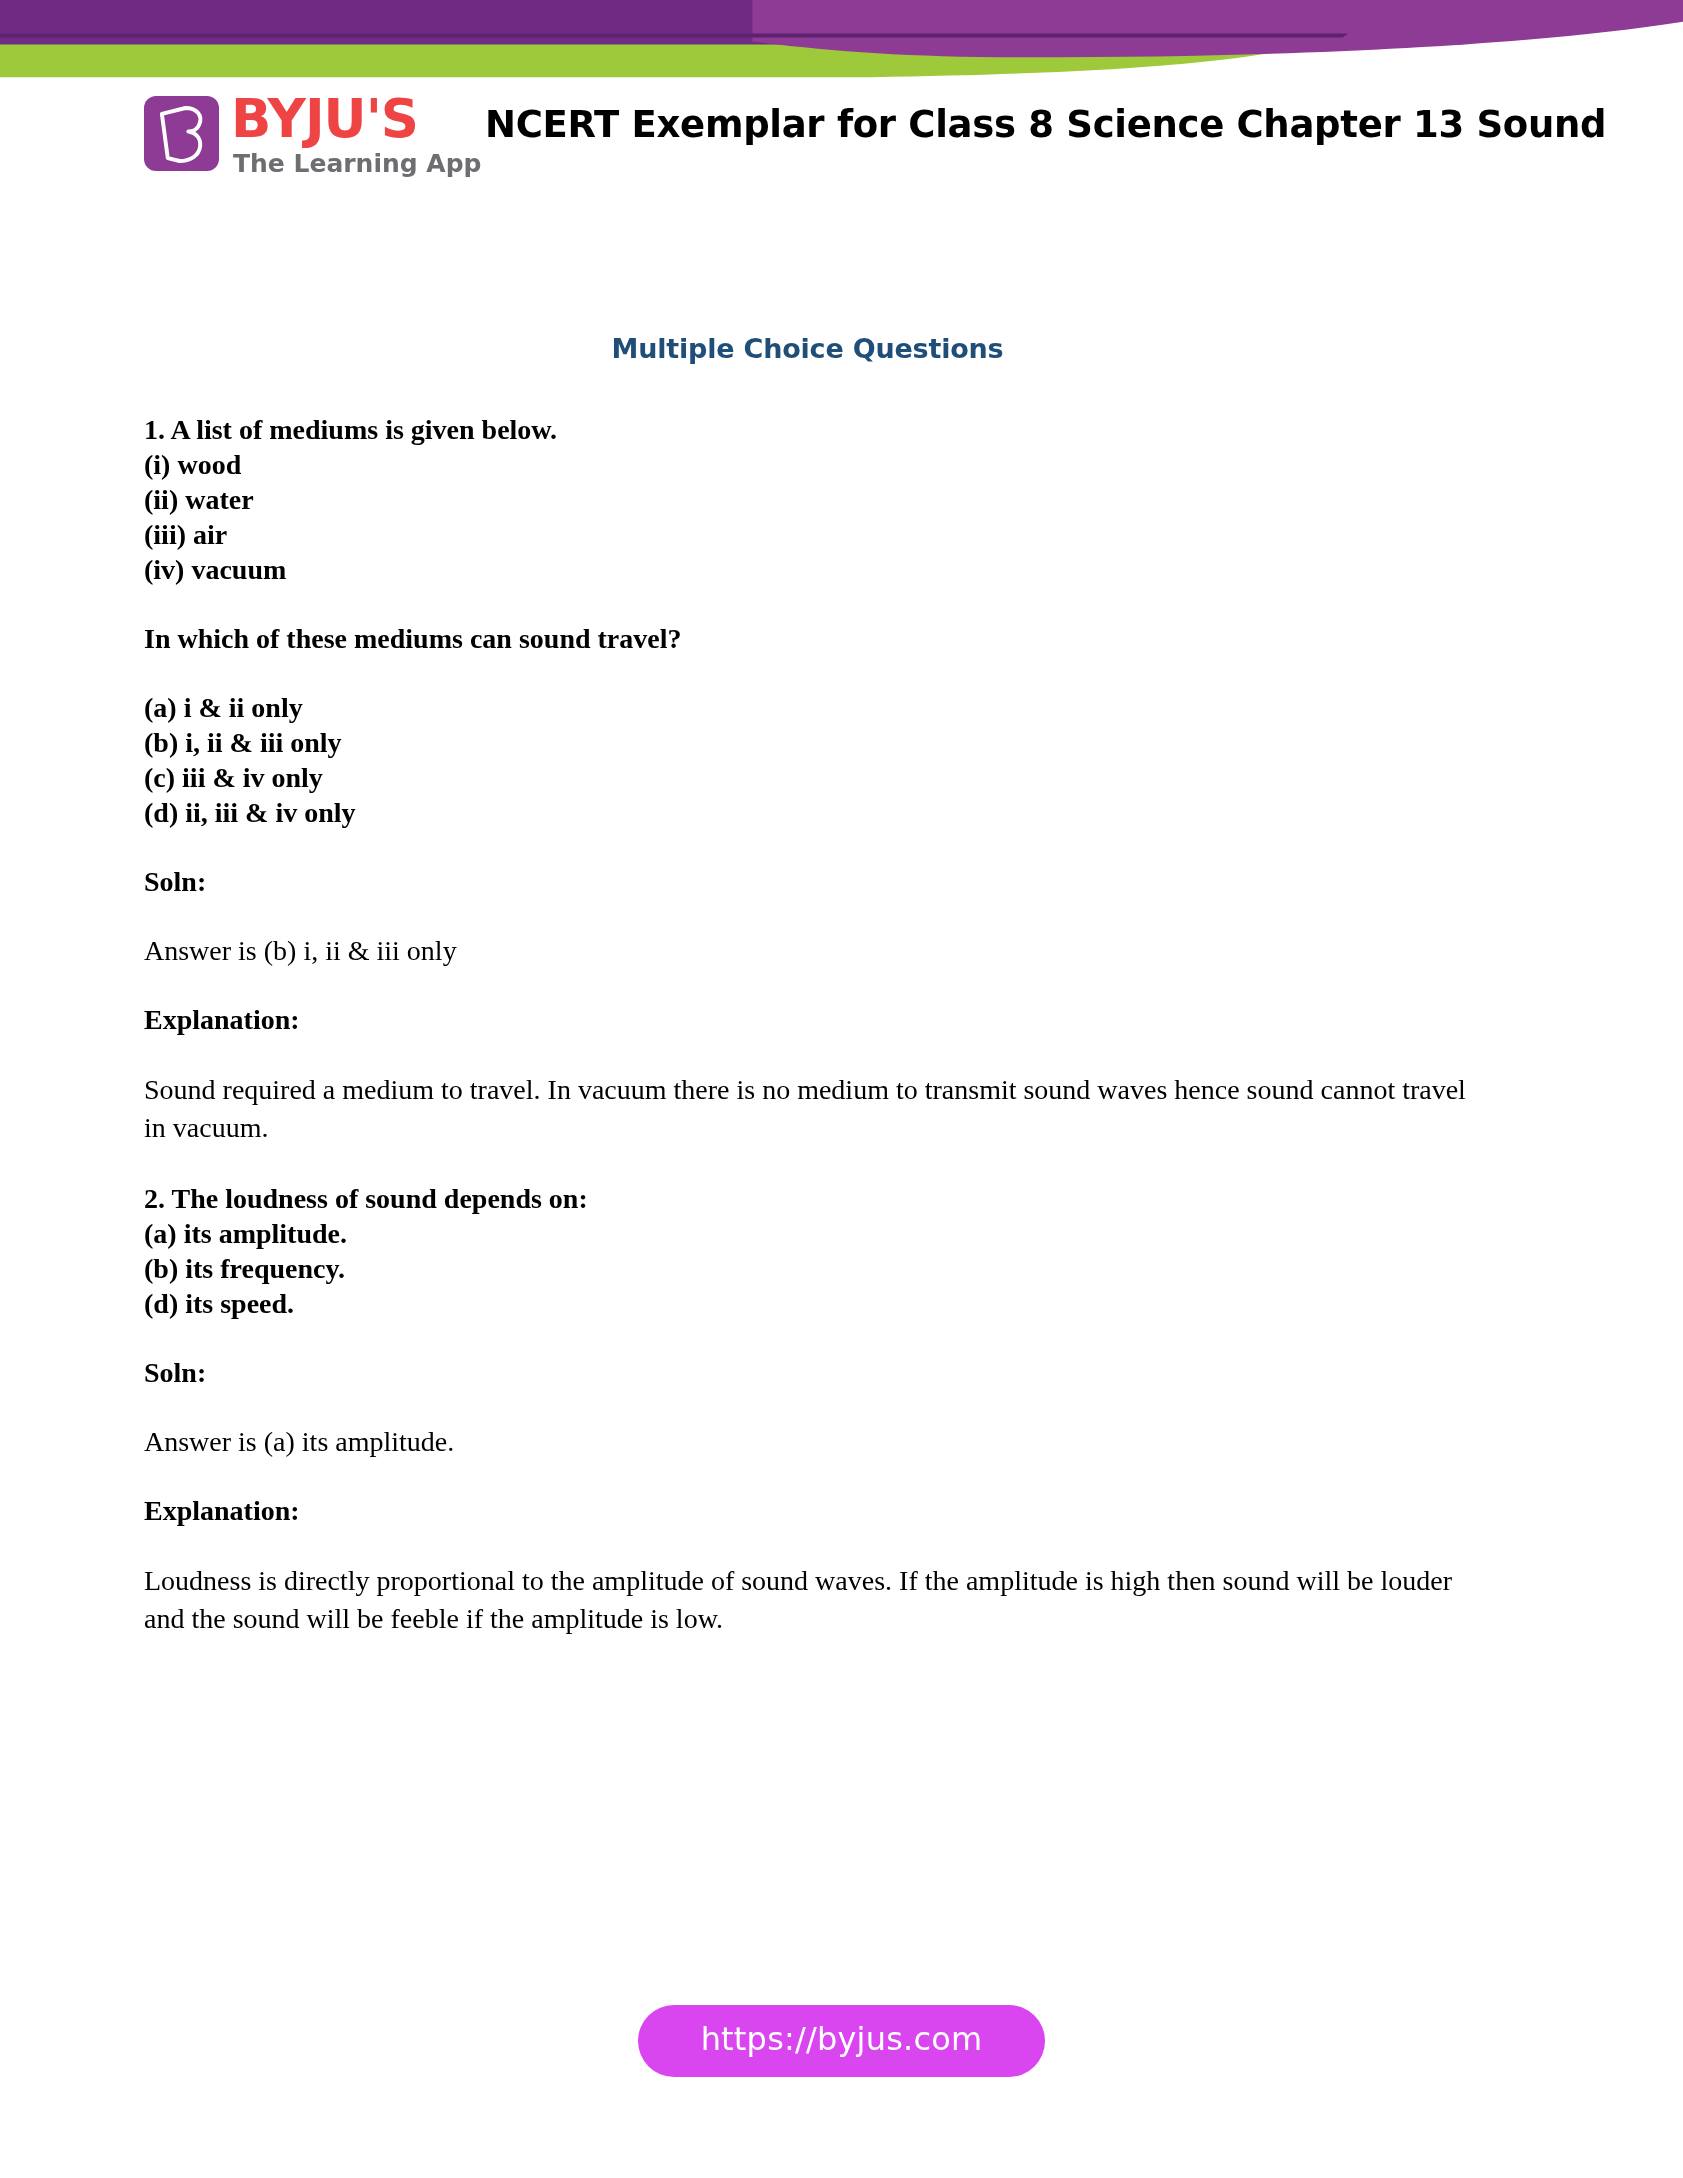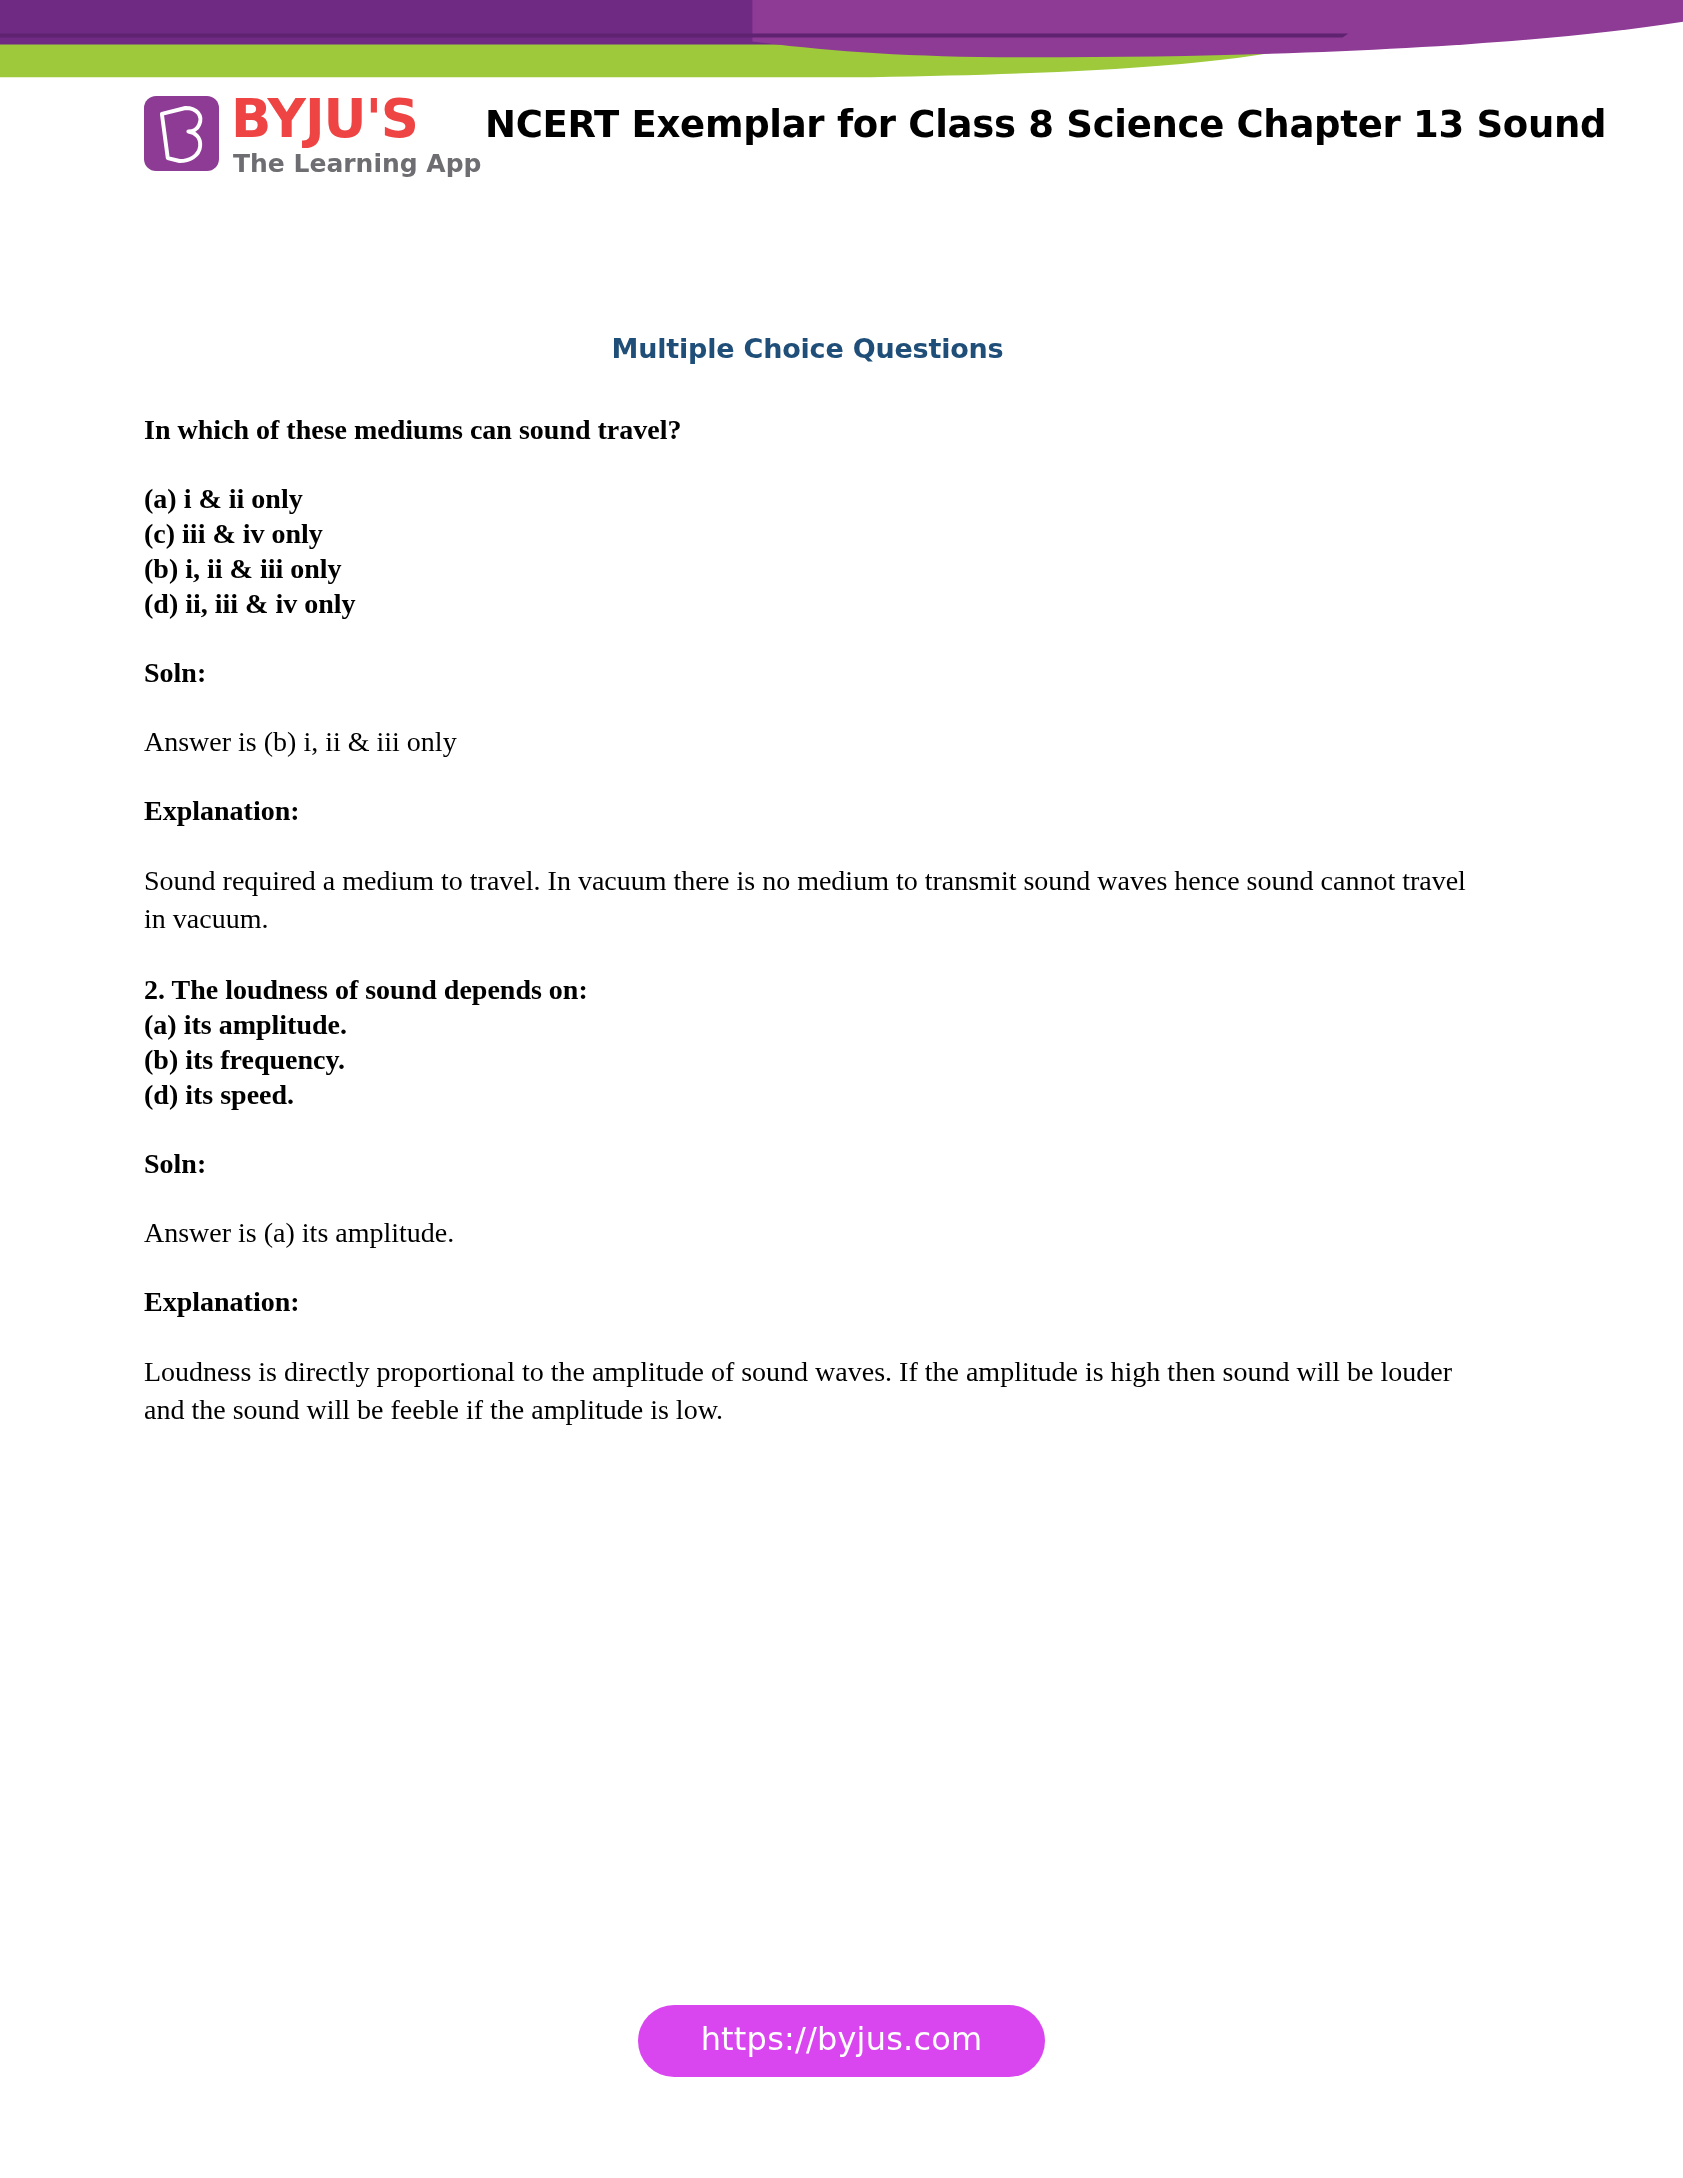--- a/index.html
+++ b/index.html
@@ -190,29 +190,36 @@
     <div class="logo-tagline">The Learning App</div>
   </div>
 
   <div class="page-title">NCERT Exemplar for Class 8 Science Chapter 13 Sound</div>
 </div>
 
 <div class="content">
 
   <div class="section-heading">Multiple Choice Questions</div>
 
+  <div class="block">
+    <p class="line b">1. A list of mediums is given below.</p>
+    <p class="line b">(i) wood</p>
+    <p class="line b">(ii) water</p>
+    <p class="line b">(iii) air</p>
+    <p class="line b">(iv) vacuum</p>
+  </div>
 
   <div class="block">
     <p class="line b">In which of these mediums can sound travel?</p>
   </div>
 
   <div class="block">
     <p class="line b">(a) i &amp; ii only</p>
+    <p class="line b">(b) i, ii &amp; iii only</p>
     <p class="line b">(c) iii &amp; iv only</p>
-    <p class="line b">(b) i, ii &amp; iii only</p>
     <p class="line b">(d) ii, iii &amp; iv only</p>
   </div>
 
   <div class="block">
     <p class="line b">Soln:</p>
   </div>
 
   <div class="block">
     <p class="line">Answer is (b) i, ii &amp; iii only</p>
   </div>

